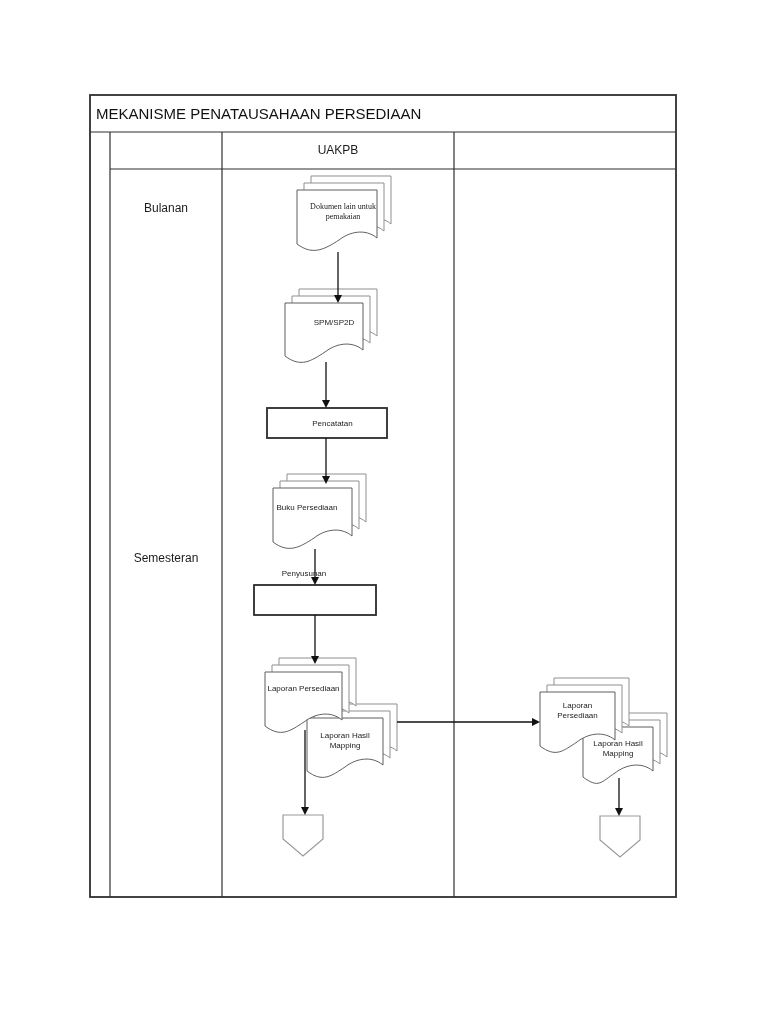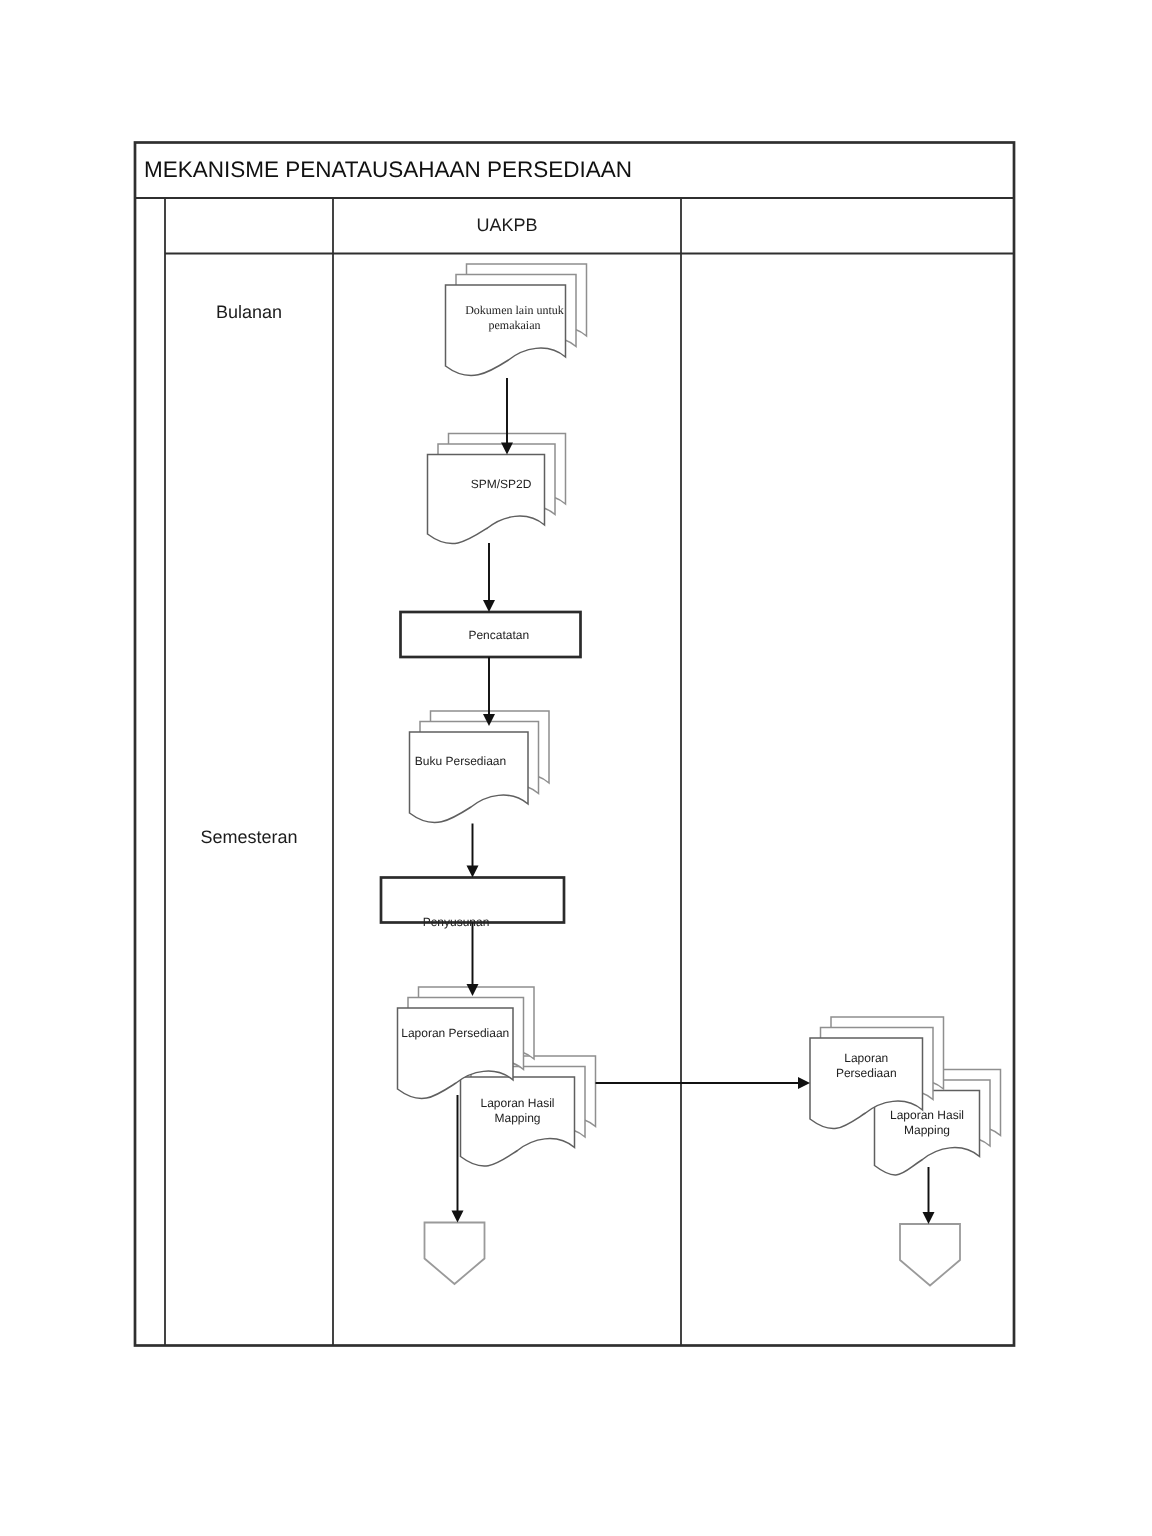--- a/index.html
+++ b/index.html
@@ -124,18 +124,18 @@
 
   <div class="hdr" style="left:222px;width:232px;">UAKPB</div>
 
   <div class="rowlbl" style="top:198px;">Bulanan</div>
   <div class="rowlbl" style="top:500px;margin-top:48px;">Semesteran</div>
 
   <div class="lbl doclbl" style="left:299px;top:202px;width:88px;font-family:Liberation Serif, serif;">Dokumen lain untuk pemakaian</div>
   <div class="lbl doclbl" style="left:285px;top:318px;width:98px;">SPM/SP2D</div>
   <div class="boxlbl" style="left:267px;top:408px;width:131px;height:30px;">Pencatatan</div>
   <div class="lbl doclbl" style="left:273px;top:503px;width:68px;">Buku Persediaan</div>
-  <div class="boxlbl" style="left:254px;top:599px;width:100px;height:30px;">Penyusunan</div>
+  <div class="boxlbl" style="left:254px;top:558px;width:100px;height:30px;">Penyusunan</div>
   <div class="lbl doclbl" style="left:267px;top:684px;width:73px;">Laporan Persediaan</div>
   <div class="lbl doclbl" style="left:309px;top:731px;width:72px;">Laporan Hasil Mapping</div>
   <div class="lbl doclbl" style="left:542px;top:701px;width:71px;">Laporan Persediaan</div>
   <div class="lbl doclbl" style="left:585px;top:739px;width:66px;">Laporan Hasil Mapping</div>
 </div>
 
 </body></html>

